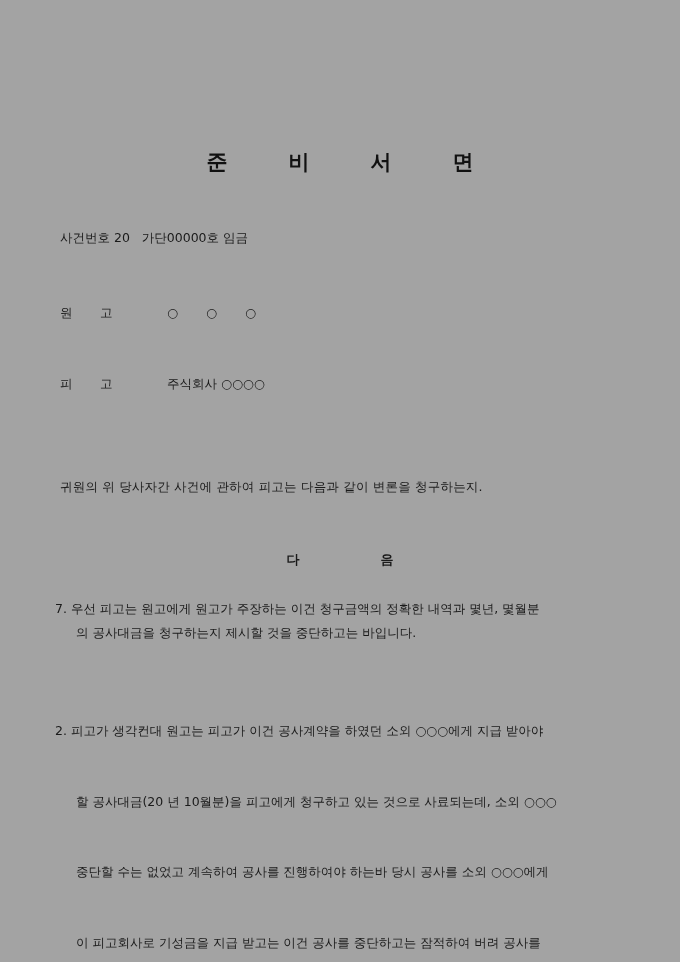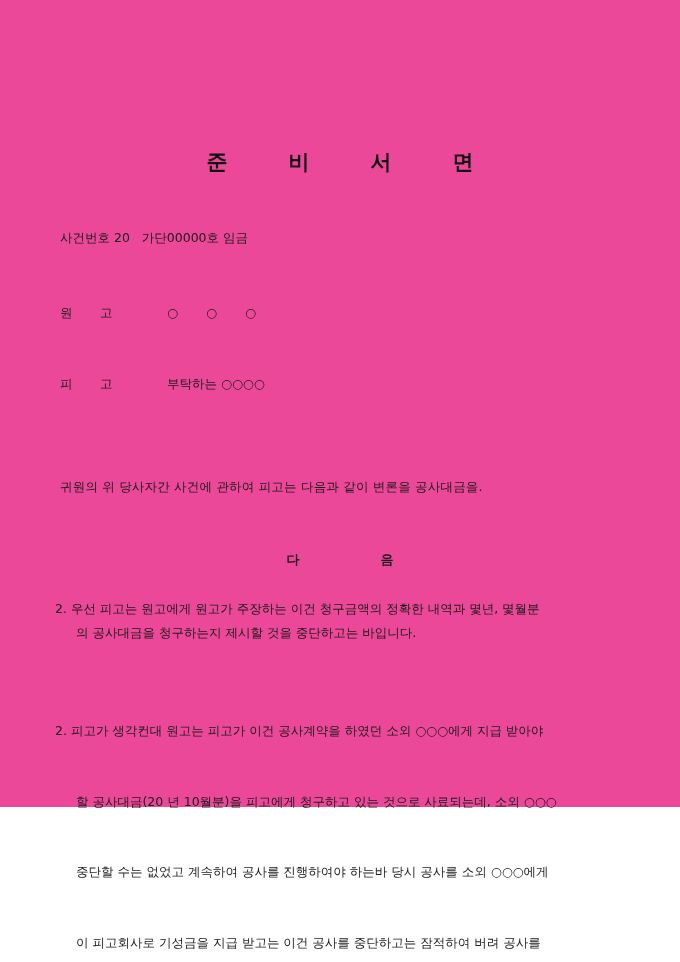--- a/index.html
+++ b/index.html
@@ -12,22 +12,22 @@
       height: 962px;
       position: relative;
       overflow: hidden;
       font-family: "DejaVu Sans", "Liberation Sans", sans-serif;
       color: #1a1a1a;
       font-size: 12.5px;
     }
     .page {
       position: absolute;
       left: 0; top: 0;
-      width: 680px; height: 807px;
-      background: #ec4899;
+      width: 680px; height: 962px;
+      background: #a3a3a3;
     }
     .title {
       position: absolute;
       top: 148px;
       left: 0;
       width: 680px;
       text-align: center;
       font-size: 21px;
       font-weight: bold;
       color: #111;
@@ -103,31 +103,31 @@
 
   <div class="party-row plaintiff">
     <span class="label1">원</span>
     <span class="label2">고</span>
     <span class="value"><span>○</span><span>○</span><span>○</span></span>
   </div>
 
   <div class="party-row defendant">
     <span class="label1">피</span>
     <span class="label2">고</span>
-    <span class="value">부탁하는 ○○○○</span>
+    <span class="value">주식회사 ○○○○</span>
   </div>
 
-  <div class="line intro">귀원의 위 당사자간 사건에 관하여 피고는 다음과 같이 변론을 공사대금을.</div>
+  <div class="line intro">귀원의 위 당사자간 사건에 관하여 피고는 다음과 같이 변론을 청구하는지.</div>
 
   <div class="heading-next">
     <span>다</span><span>음</span>
   </div>
 
   <div class="para para1">
-    <span class="row">2. 우선 피고는 원고에게 원고가 주장하는 이건 청구금액의 정확한 내역과 몇년, 몇월분</span>
+    <span class="row">7. 우선 피고는 원고에게 원고가 주장하는 이건 청구금액의 정확한 내역과 몇년, 몇월분</span>
     <span class="row indent">의 공사대금을 청구하는지 제시할 것을 중단하고는 바입니다.</span>
   </div>
 
   <div class="para para2" style="white-space: pre;">
     <span class="row">2. 피고가 생각컨대 원고는 피고가 이건 공사계약을 하였던 소외 ○○○에게 지급 받아야</span>
     <span class="row indent">할 공사대금(20   년 10월분)을 피고에게 청구하고 있는 것으로 사료되는데, 소외 ○○○</span>
     <span class="row indent">중단할 수는 없었고 계속하여 공사를 진행하여야 하는바 당시 공사를 소외 ○○○에게</span>
     <span class="row indent">이 피고회사로 기성금을 지급 받고는 이건 공사를 중단하고는 잠적하여 버려 공사를</span>
     
     

